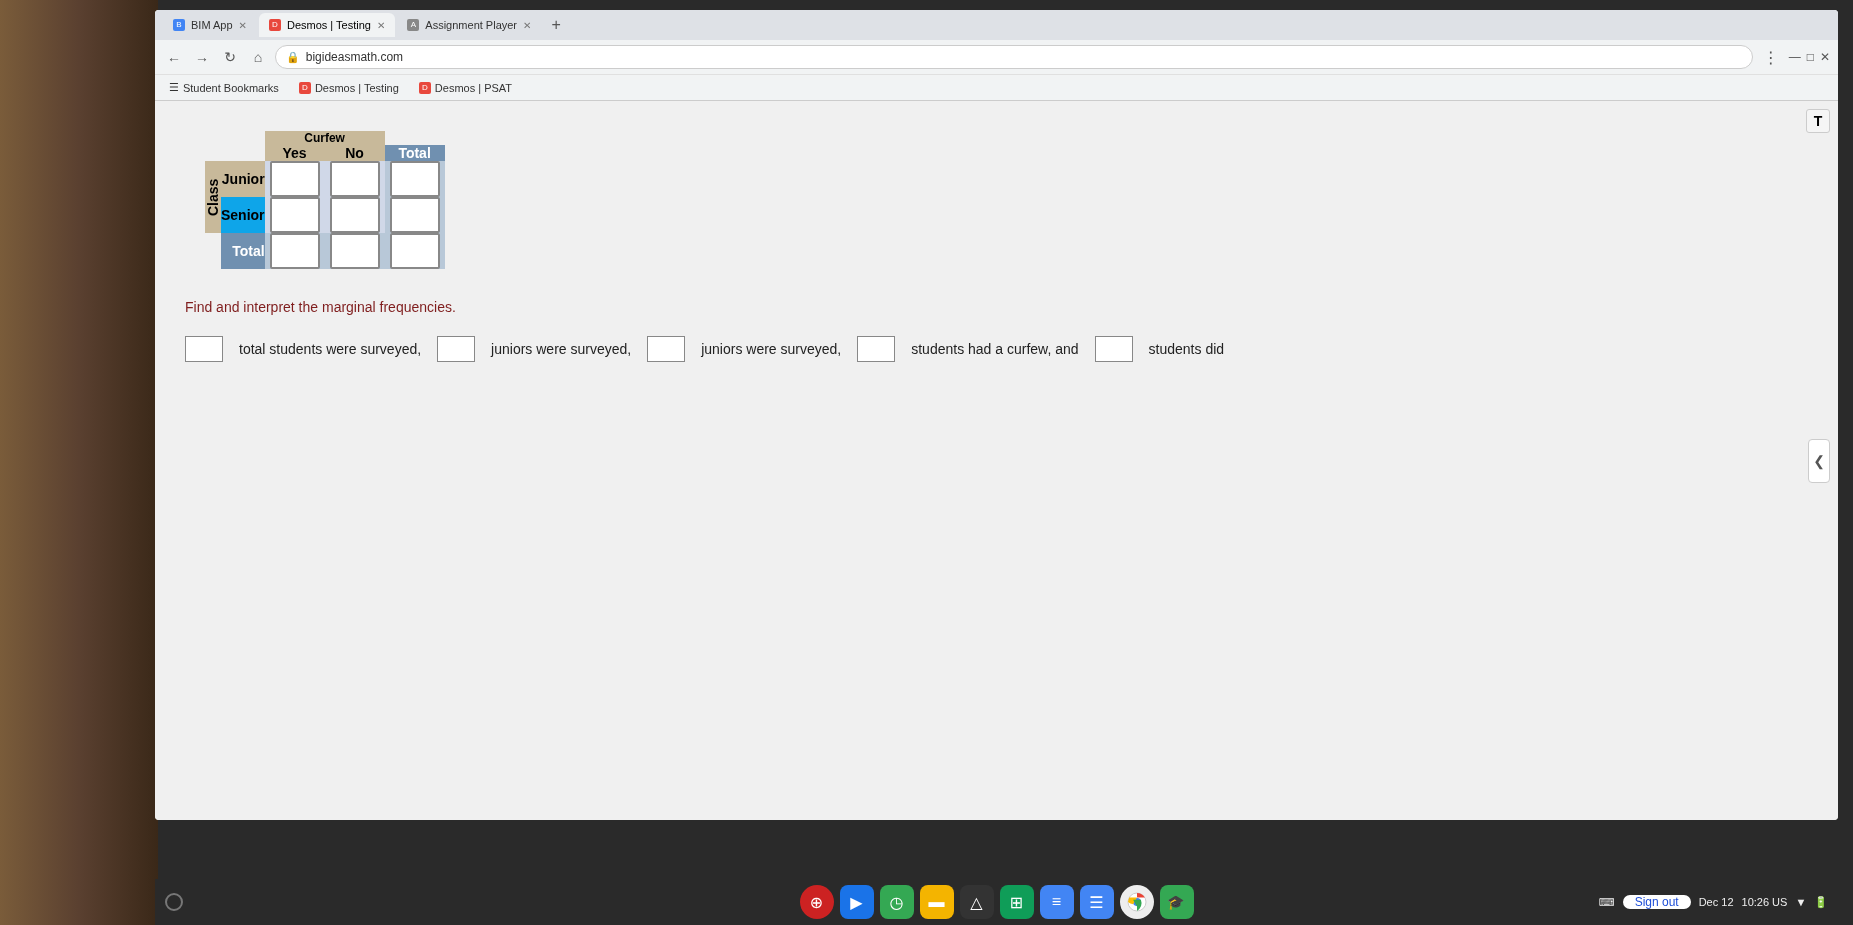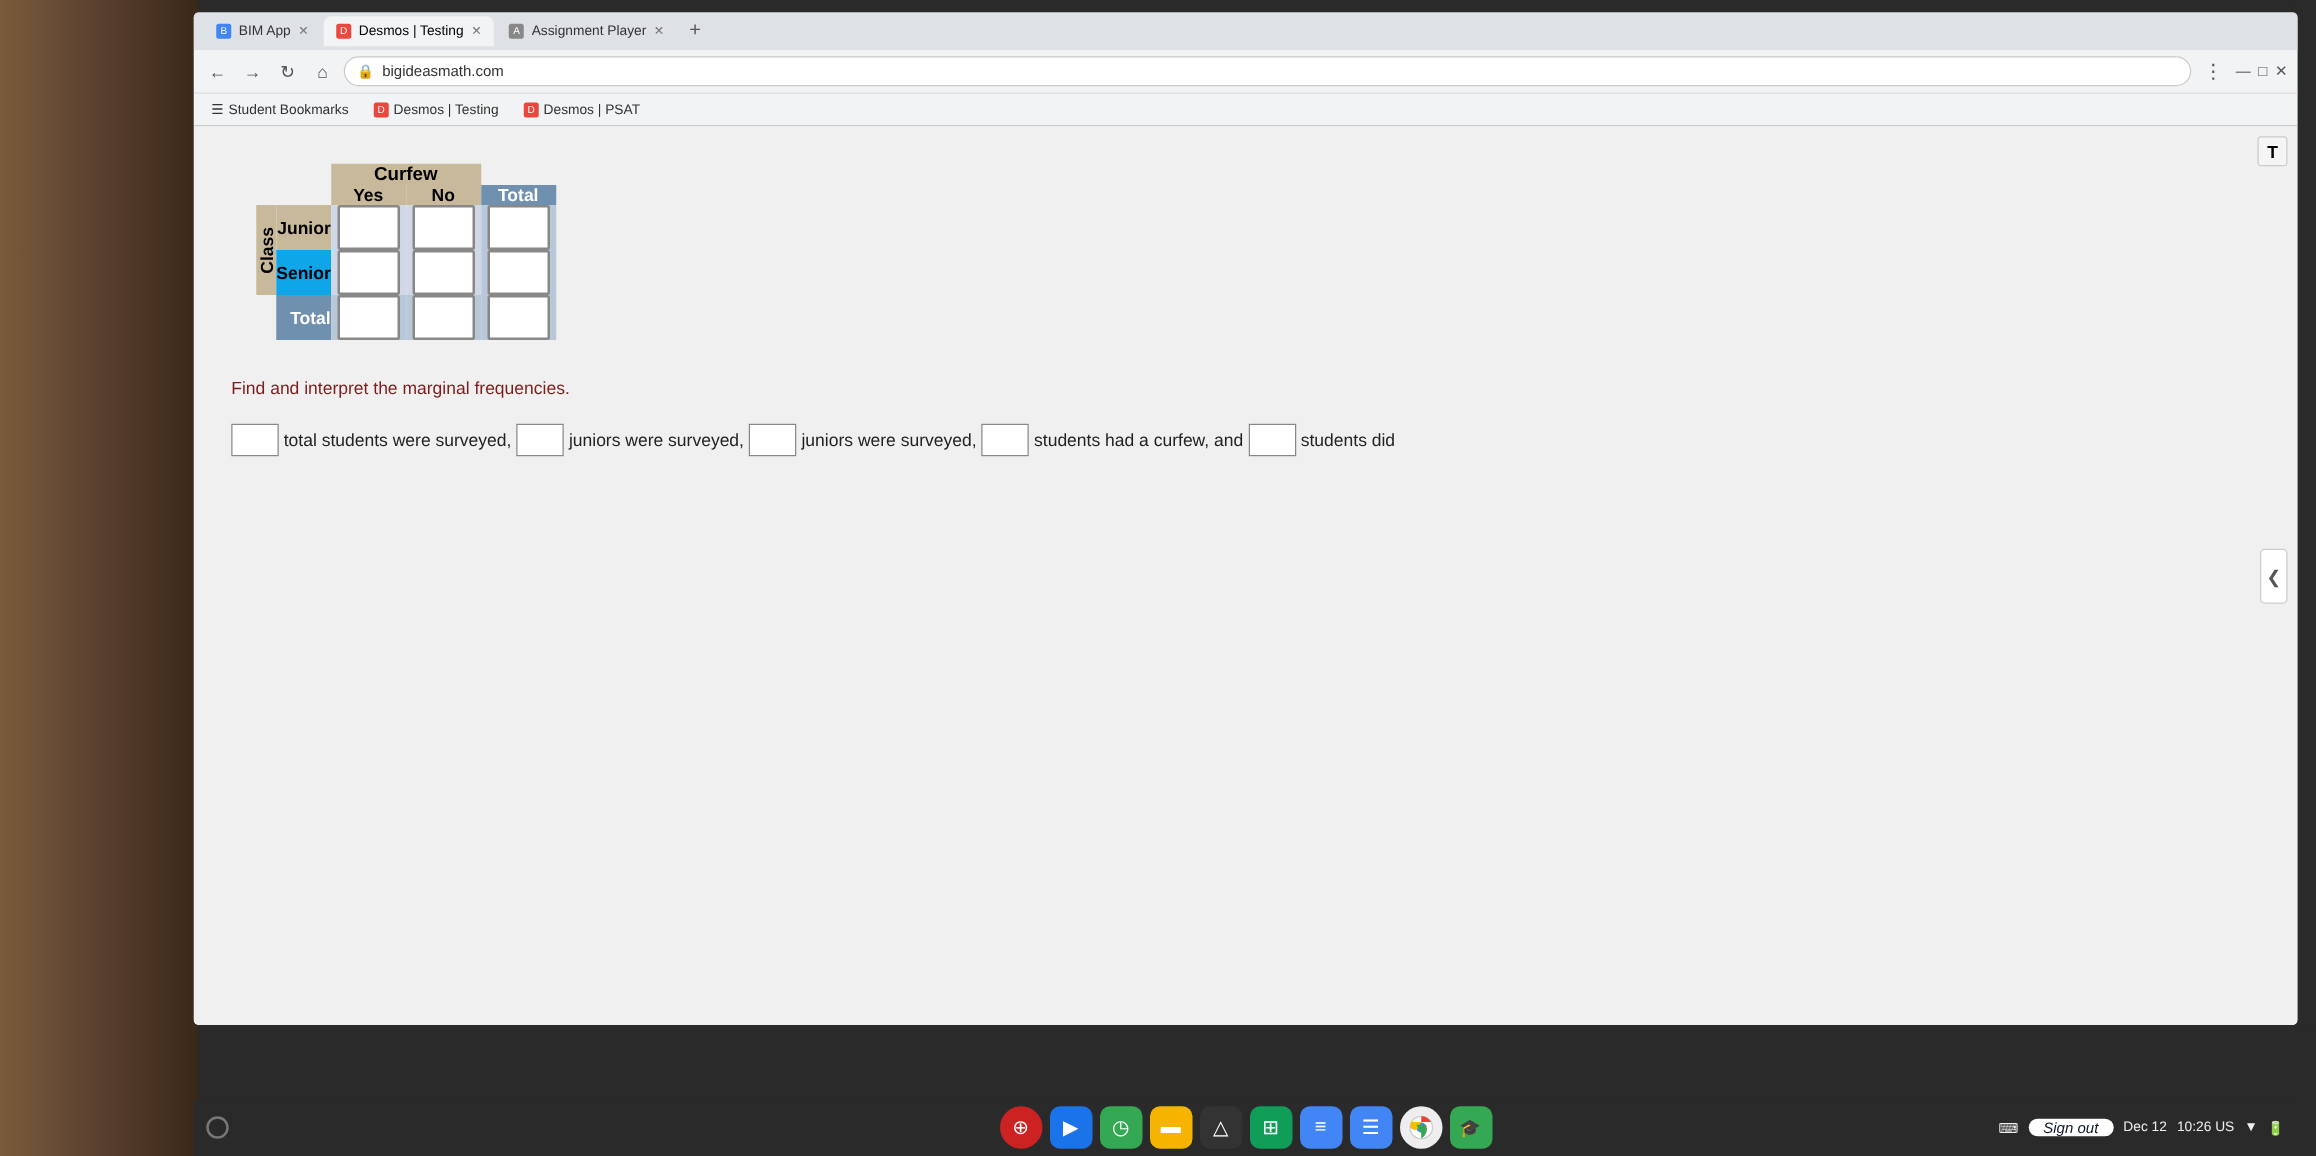--- a/index.html
+++ b/index.html
@@ -223,21 +223,21 @@
       border: none;
       padding: 0;
     }
 
     
     .curfew-header-cell {
       background: #c8b99a;
       text-align: center;
       font-weight: bold;
       padding: 8px 20px;
-      font-size: 15px;
+      font-size: 12px;
     }
 
     .col-header-yes {
       background: #c8b99a;
       text-align: center;
       padding: 8px 0;
       font-weight: bold;
       width: 60px;
       font-size: 14px;
     }
@@ -346,21 +346,21 @@
       color: #7f1d1d;
     }
 
     .fill-sentence {
       margin-top: 20px;
       font-size: 14px;
       color: #222;
       display: flex;
       flex-wrap: wrap;
       align-items: center;
-      gap: 4px;
+      gap: 16px;
       line-height: 2;
     }
 
     .inline-box {
       display: inline-block;
       width: 38px;
       height: 26px;
       border: 1px solid #888;
       background: #fff;
       vertical-align: middle;
@@ -418,28 +418,27 @@
       right: 10px;
       display: flex;
       align-items: center;
       gap: 8px;
       font-size: 11px;
       color: #eee;
     }
 
     .sign-out-btn {
       background: #fff;
-      color: #0f172a;
+      color: #1d4ed8;
       border: none;
       border-radius: 14px;
       padding: 0 12px;
       font-size: 12px;
       font-weight: 500;
       cursor: pointer;
-      font-style: italic;
     }
 
     
     .hp-logo {
       position: absolute;
       bottom: 10px;
       left: 50%;
       transform: translateX(-50%);
       font-size: 22px;
       color: #aaa;

